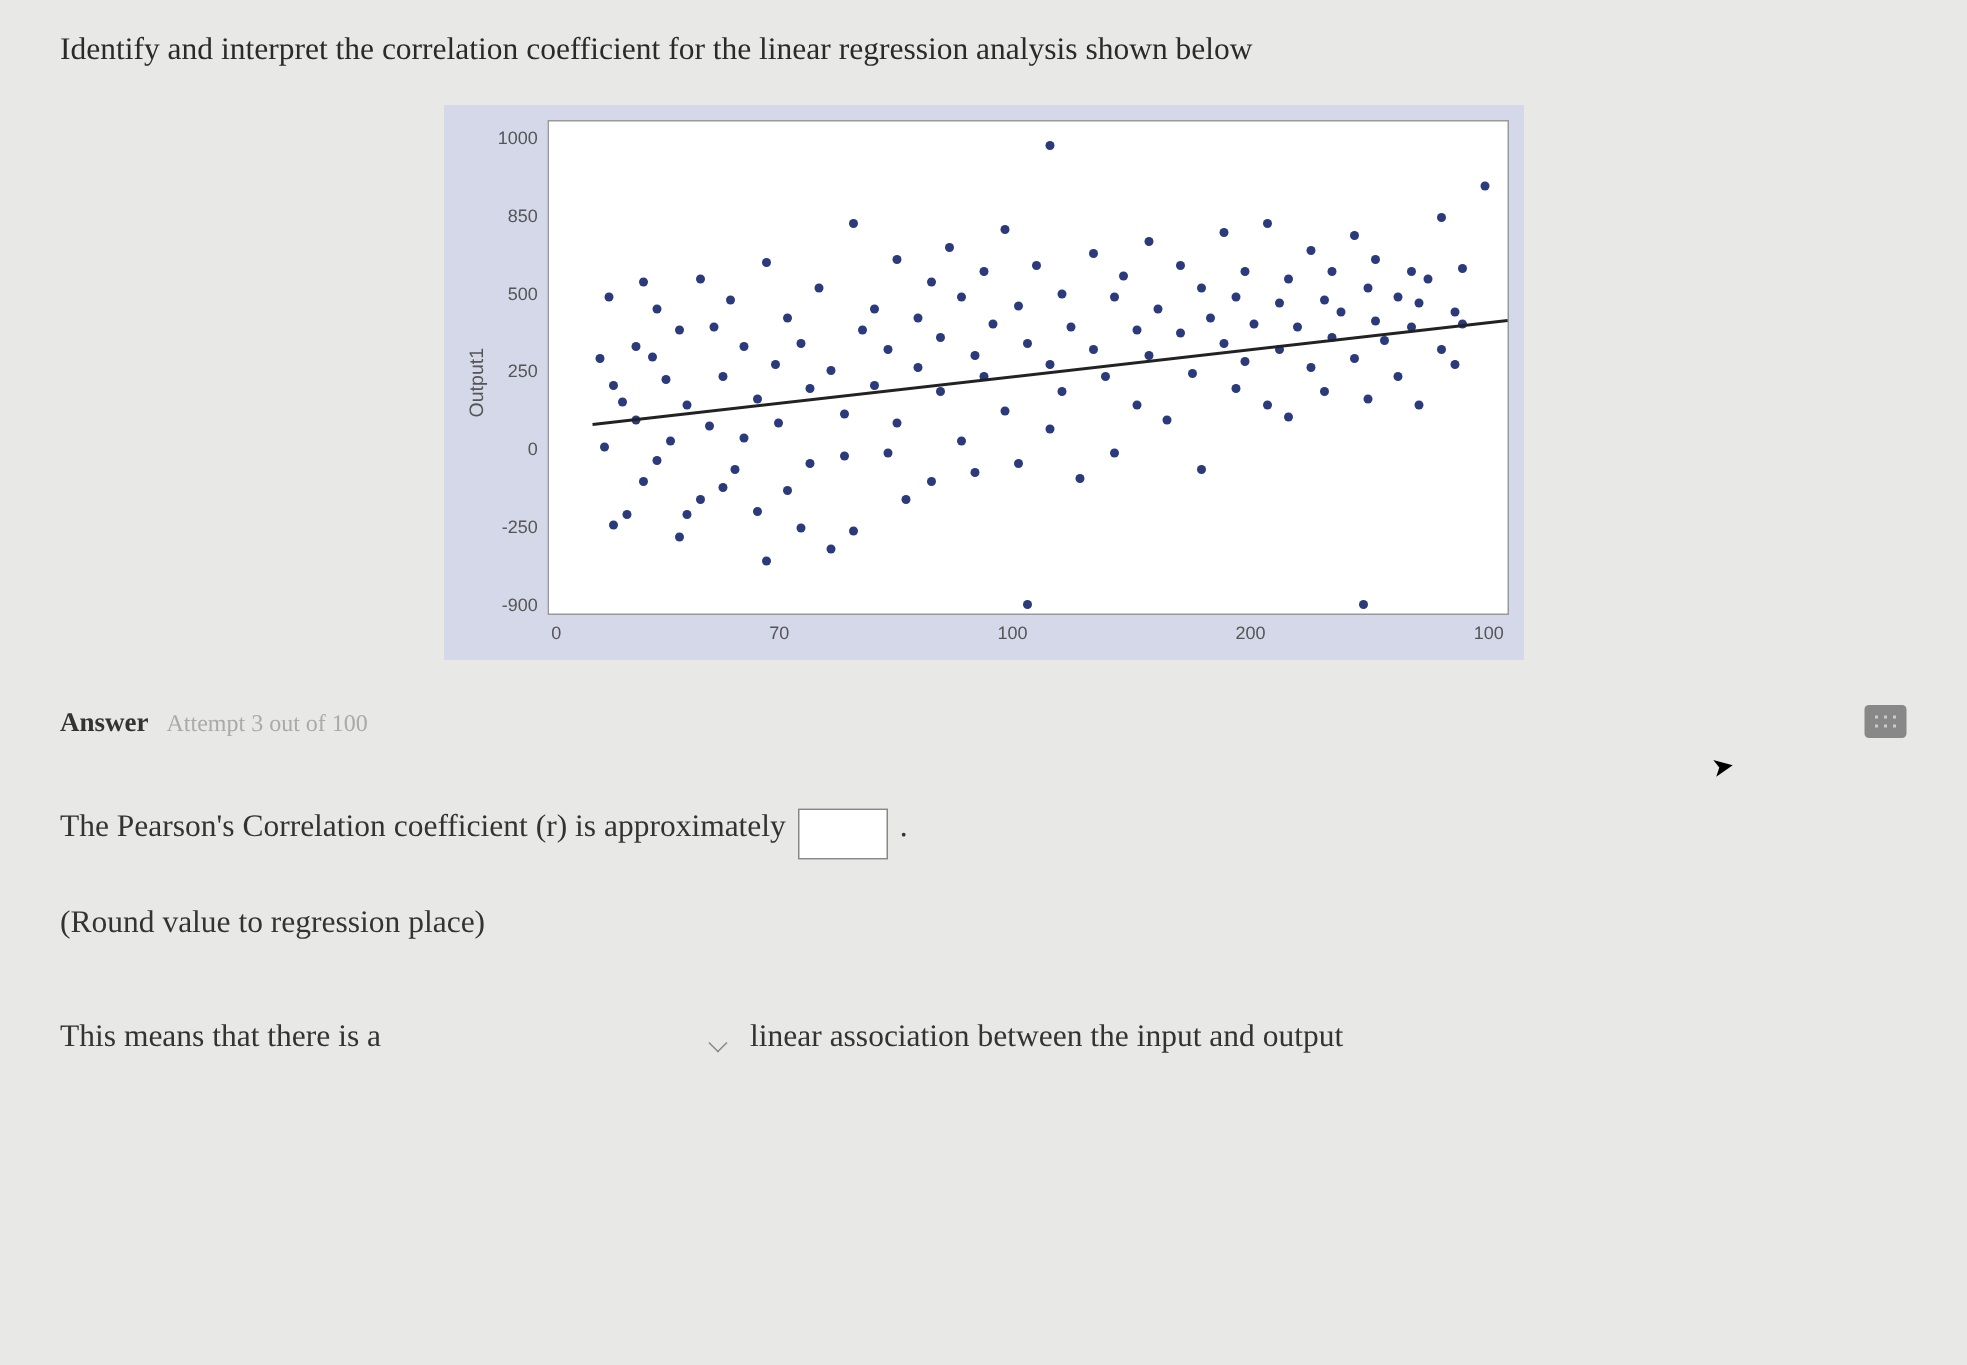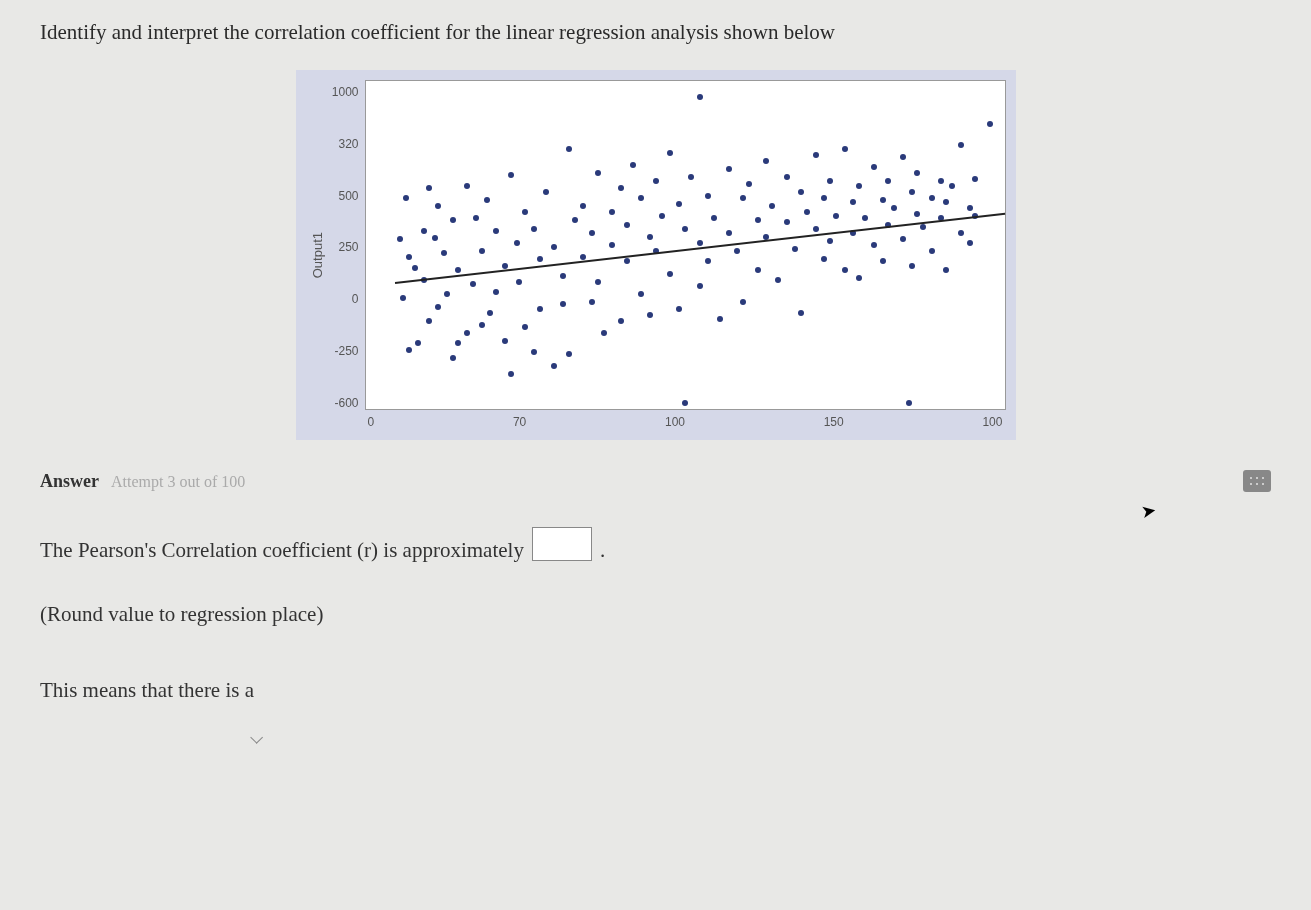--- a/index.html
+++ b/index.html
@@ -140,21 +140,21 @@
       background: 
         radial-gradient(circle, #ccc 1px, transparent 1.2px) 0 0/6px 6px;
     }
     .statement {
       font-size: 21px;
       color: #333;
       line-height: 2.2;
       margin-bottom: 10px;
       display: flex;
       flex-wrap: wrap;
-      align-items: flex-start;
+      align-items: flex-end;
       gap: 8px;
     }
     .statement-line { margin-bottom: 18px; }
     .input-box {
       display: inline-block;
       width: 60px;
       height: 34px;
       border: 1px solid #888;
       background: #fff;
       vertical-align: middle;
@@ -213,33 +213,33 @@
       </div>
     <div class="stats-row">
         <span>R-Sq(adj)</span>
         <span>14.3%</span>
       </div>
   </div>
   <div class="chart-inner">
     <div class="yaxis-label">Output1</div>
     <div class="yticks" id="yticks">
         <span>1000</span>
-        <span>320</span>
+        <span>850</span>
         <span>500</span>
         <span>250</span>
         <span>0</span>
         <span>-250</span>
-        <span>-600</span>
+        <span>-900</span>
       </div>
     <div class="plot-area" id="plot">
       <div class="xticks" id="xticks">
           <span>0</span>
           <span>70</span>
           <span>100</span>
-          <span>150</span>
+          <span>200</span>
           <span>100</span>
         </div>
     <div class="point" style="left: 5.45455%; top: 48.125%;"></div>
         <div class="point" style="left: 5.90909%; top: 66.25%;"></div>
         <div class="point" style="left: 6.36364%; top: 35.625%;"></div>
         <div class="point" style="left: 6.81818%; top: 53.75%;"></div>
         <div class="point" style="left: 6.81818%; top: 81.875%;"></div>
         <div class="point" style="left: 7.72727%; top: 56.875%;"></div>
         <div class="point" style="left: 8.18182%; top: 80%;"></div>
         <div class="point" style="left: 9.09091%; top: 45.625%;"></div>
@@ -400,21 +400,22 @@
   <div class="statement statement-line">
     <span>The Pearson's Correlation coefficient (r) is approximately</span>
     <input class="input-box" value="" style="">
     <span>.</span>
   </div>
 
   <div class="statement statement-line">
     <span>(Round value to regression place)</span>
   </div>
 
-  <div class="statement" style="margin-top:30px;flex-direction:column;">
+  <div class="statement" style="margin-top:30px;">
     <span>This means that there is a</span>
     <span class="dropdown">
       <span></span>
       <span class="chevron-down"></span>
     </span>
+    <span>linear association between the input and output</span>
   </div>
 
 </div>
 
 </body></html>

